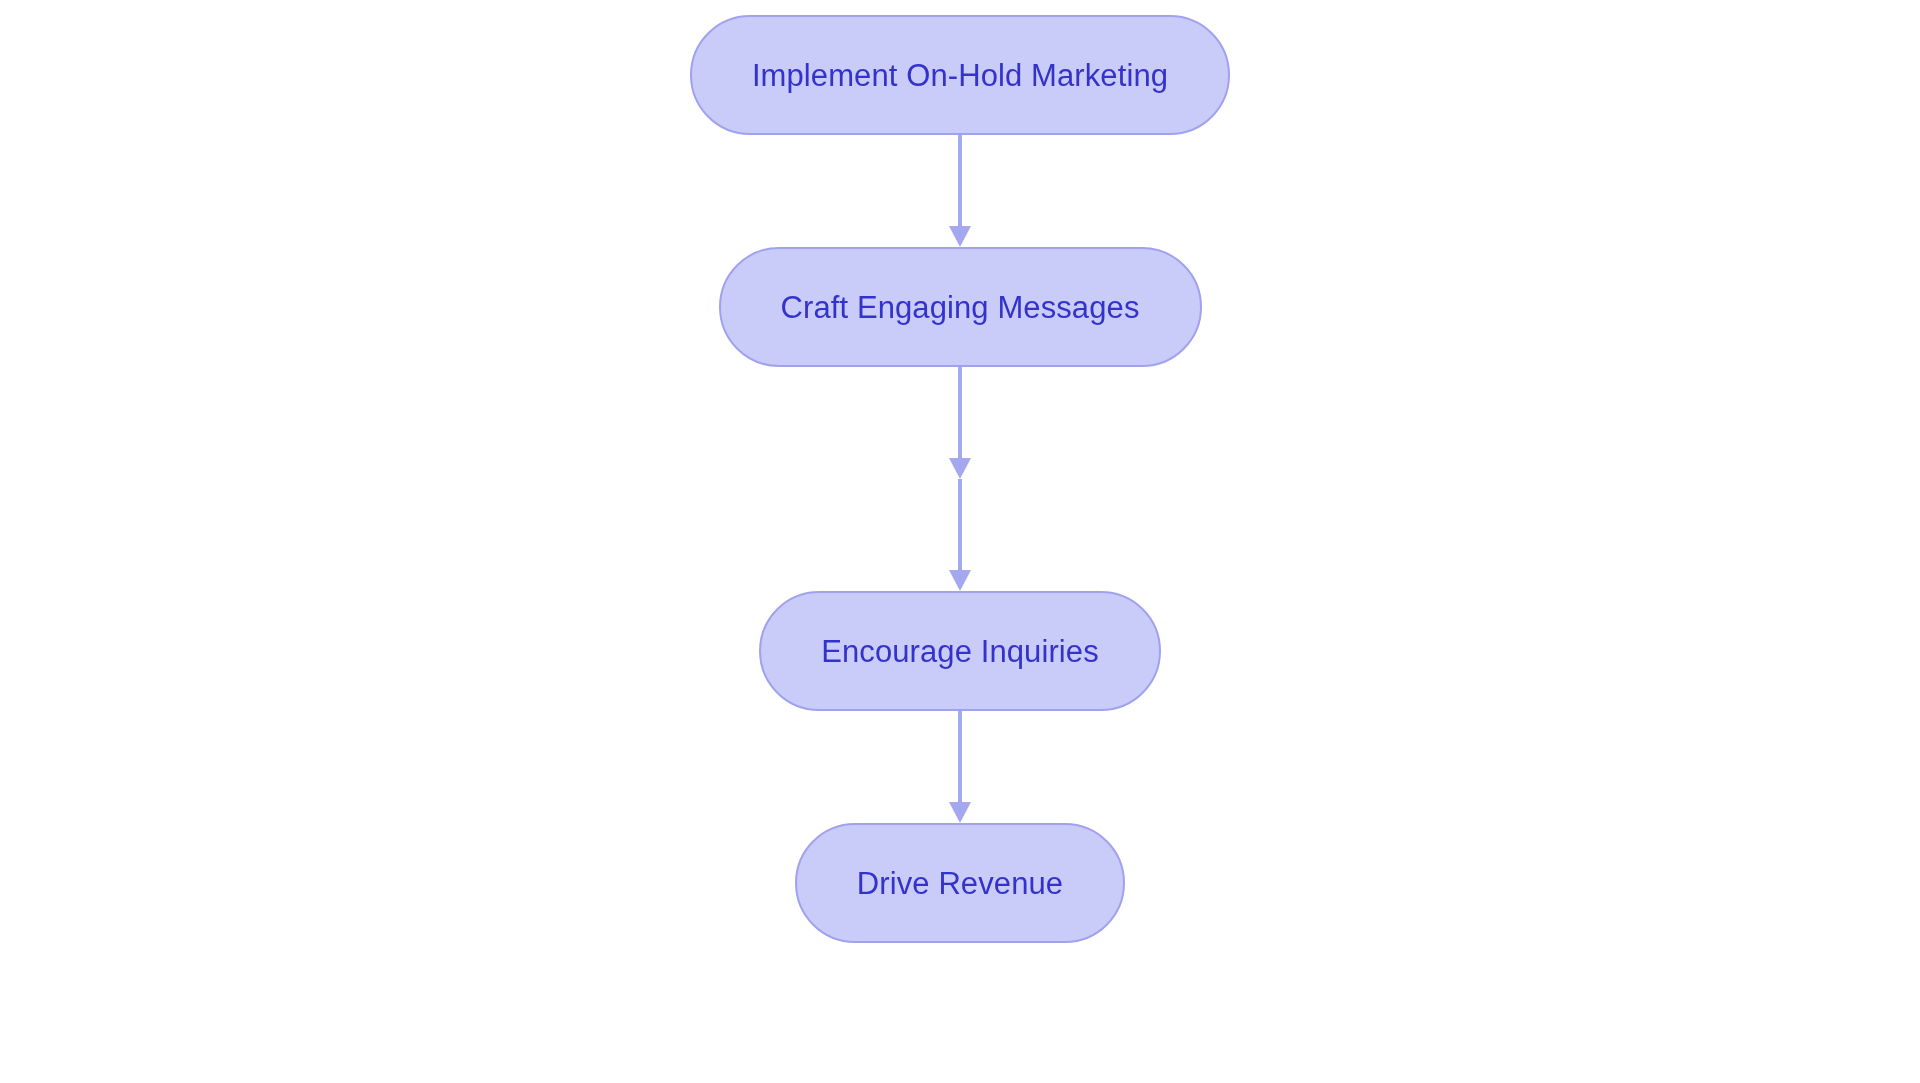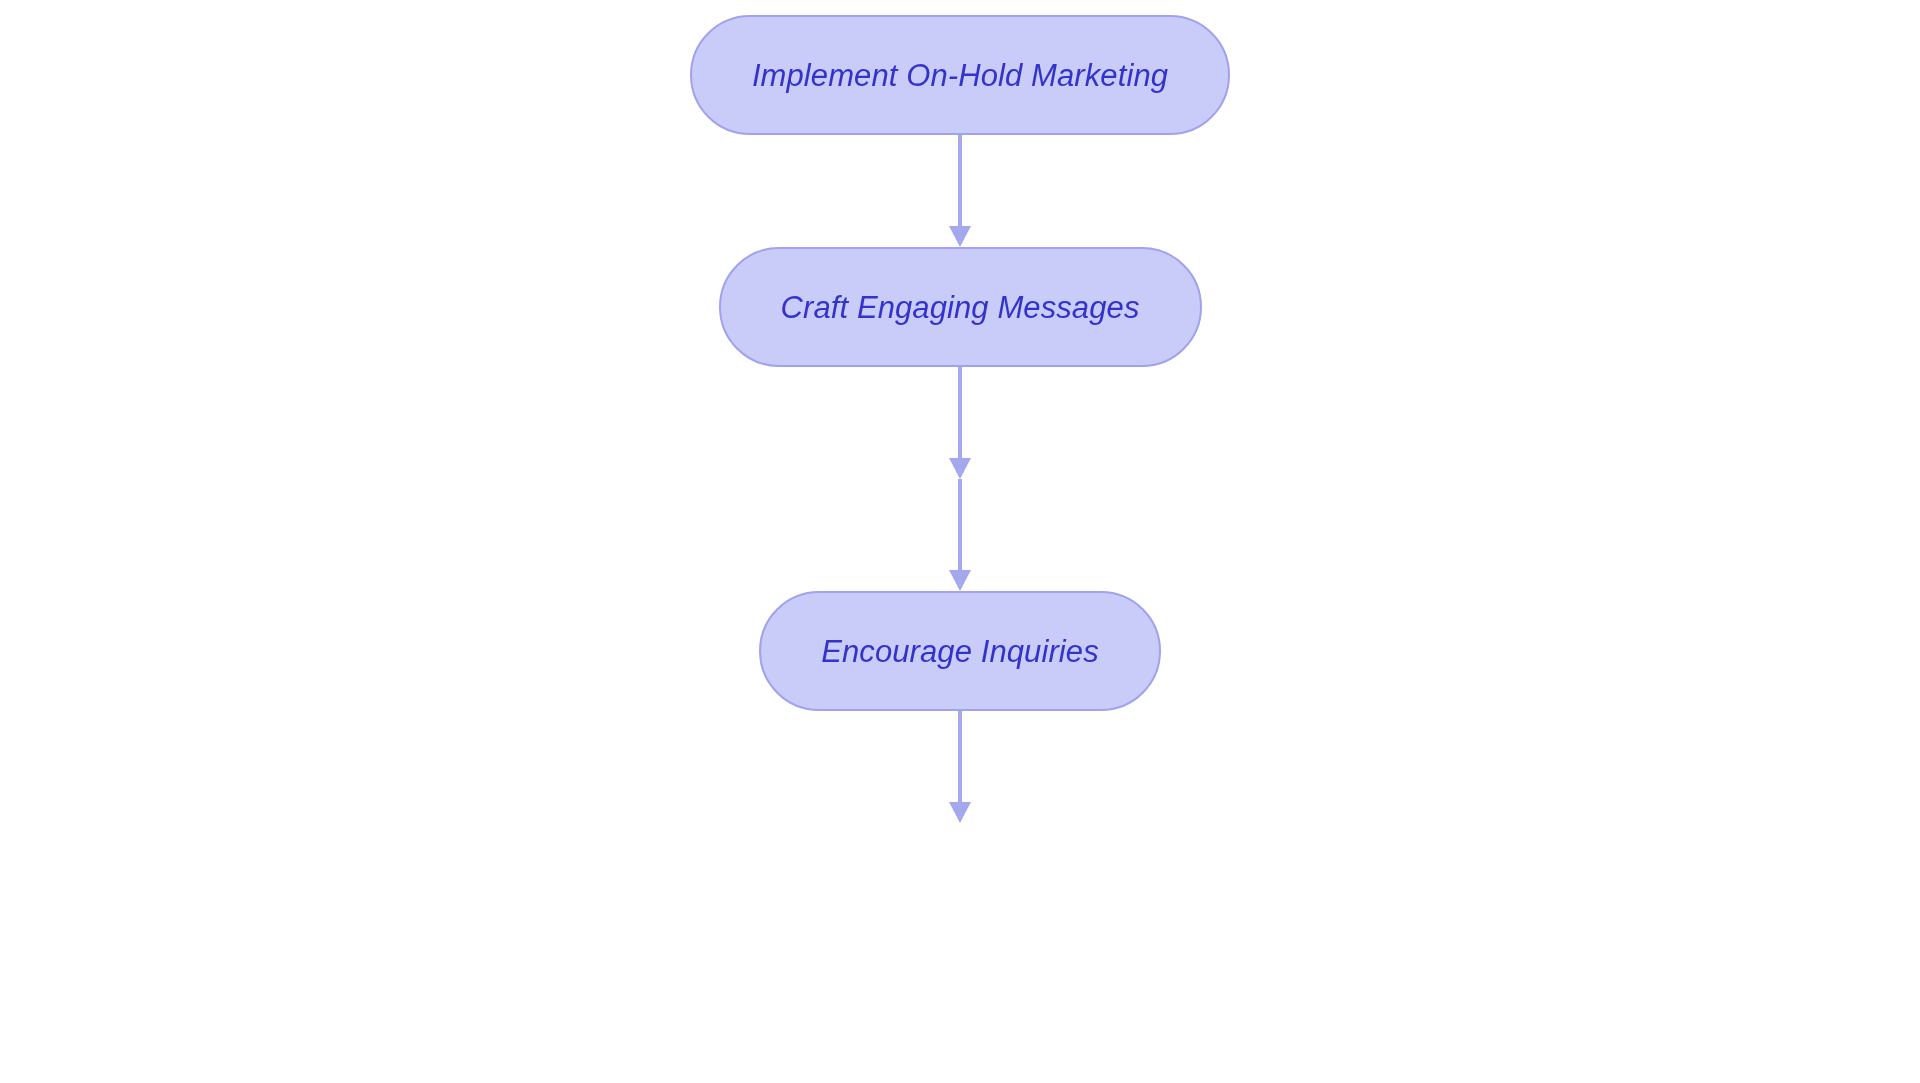--- a/index.html
+++ b/index.html
@@ -41,21 +41,20 @@
     min-width: 120px;
     display: flex;
     align-items: center;
     justify-content: flex-end;
     background: #c9cbf8;
     border: 2px solid #a0a2ee;
     border-radius: 60px;
     padding: 0 60px;
     position: relative;
     flex: none;
-    font-style: italic;
   }
 
   .node-label {
     font-family: "Liberation Sans", sans-serif;
     font-size: 31px;
     font-weight: 400;
     color: #3333cc;
     white-space: nowrap;
     letter-spacing: 0.1px;
     line-height: 1;
@@ -121,15 +120,18 @@
 
     <div class="node">
       <span class="node-label">Encourage Inquiries</span>
     </div>
 
     <div class="connector">
       <span class="line"></span>
       <span class="head"></span>
     </div>
 
+    <div class="node">
+      <span class="node-label">Drive Revenue</span>
+    </div>
 
   </div>
 </div>
 
 </body></html>

